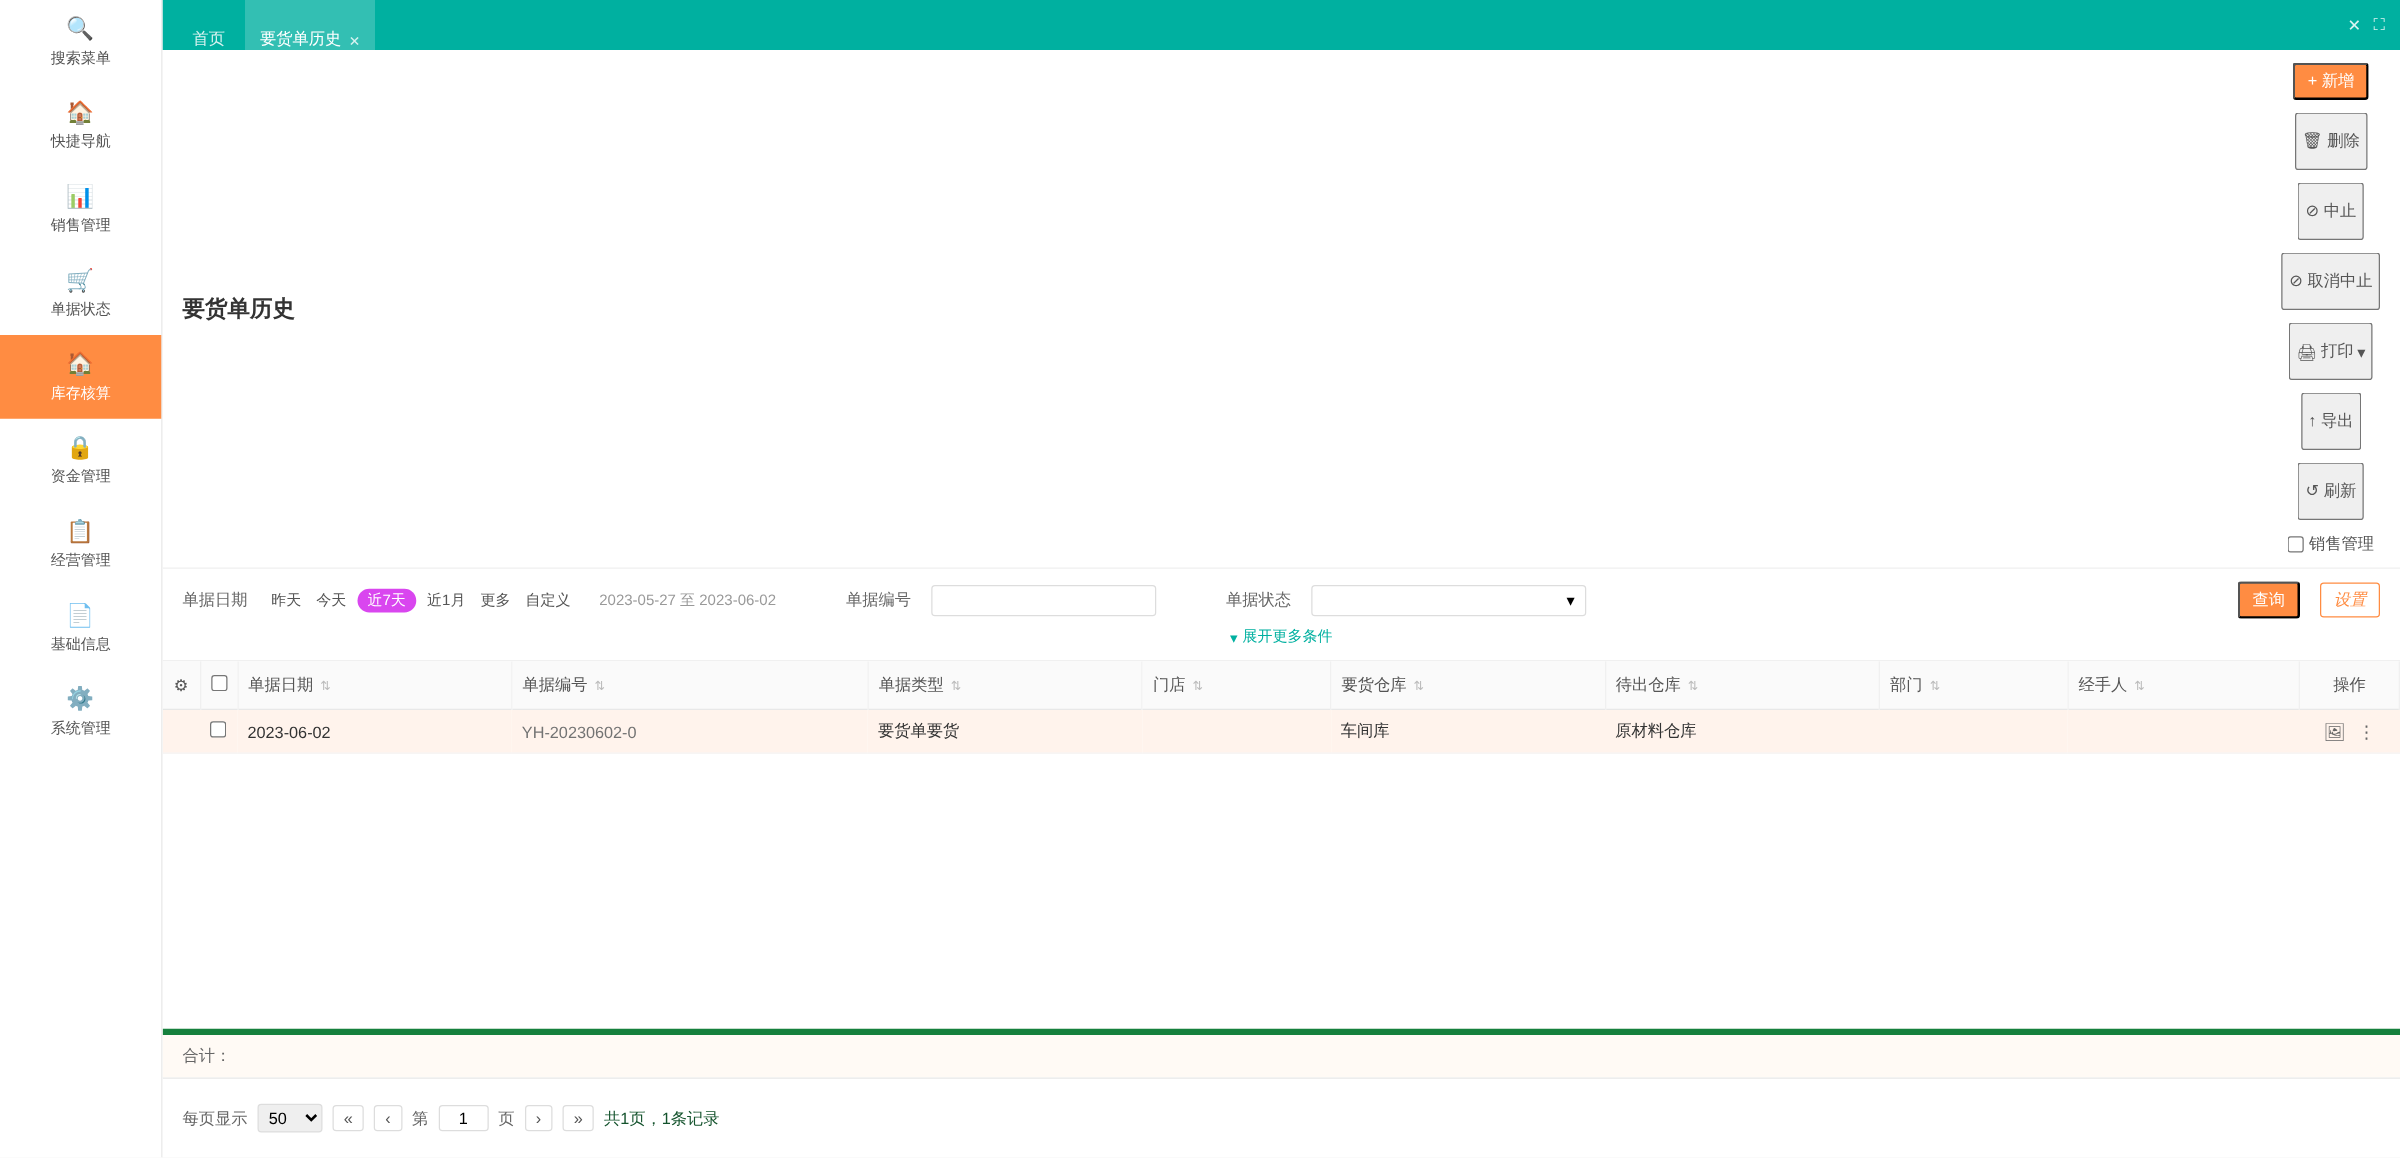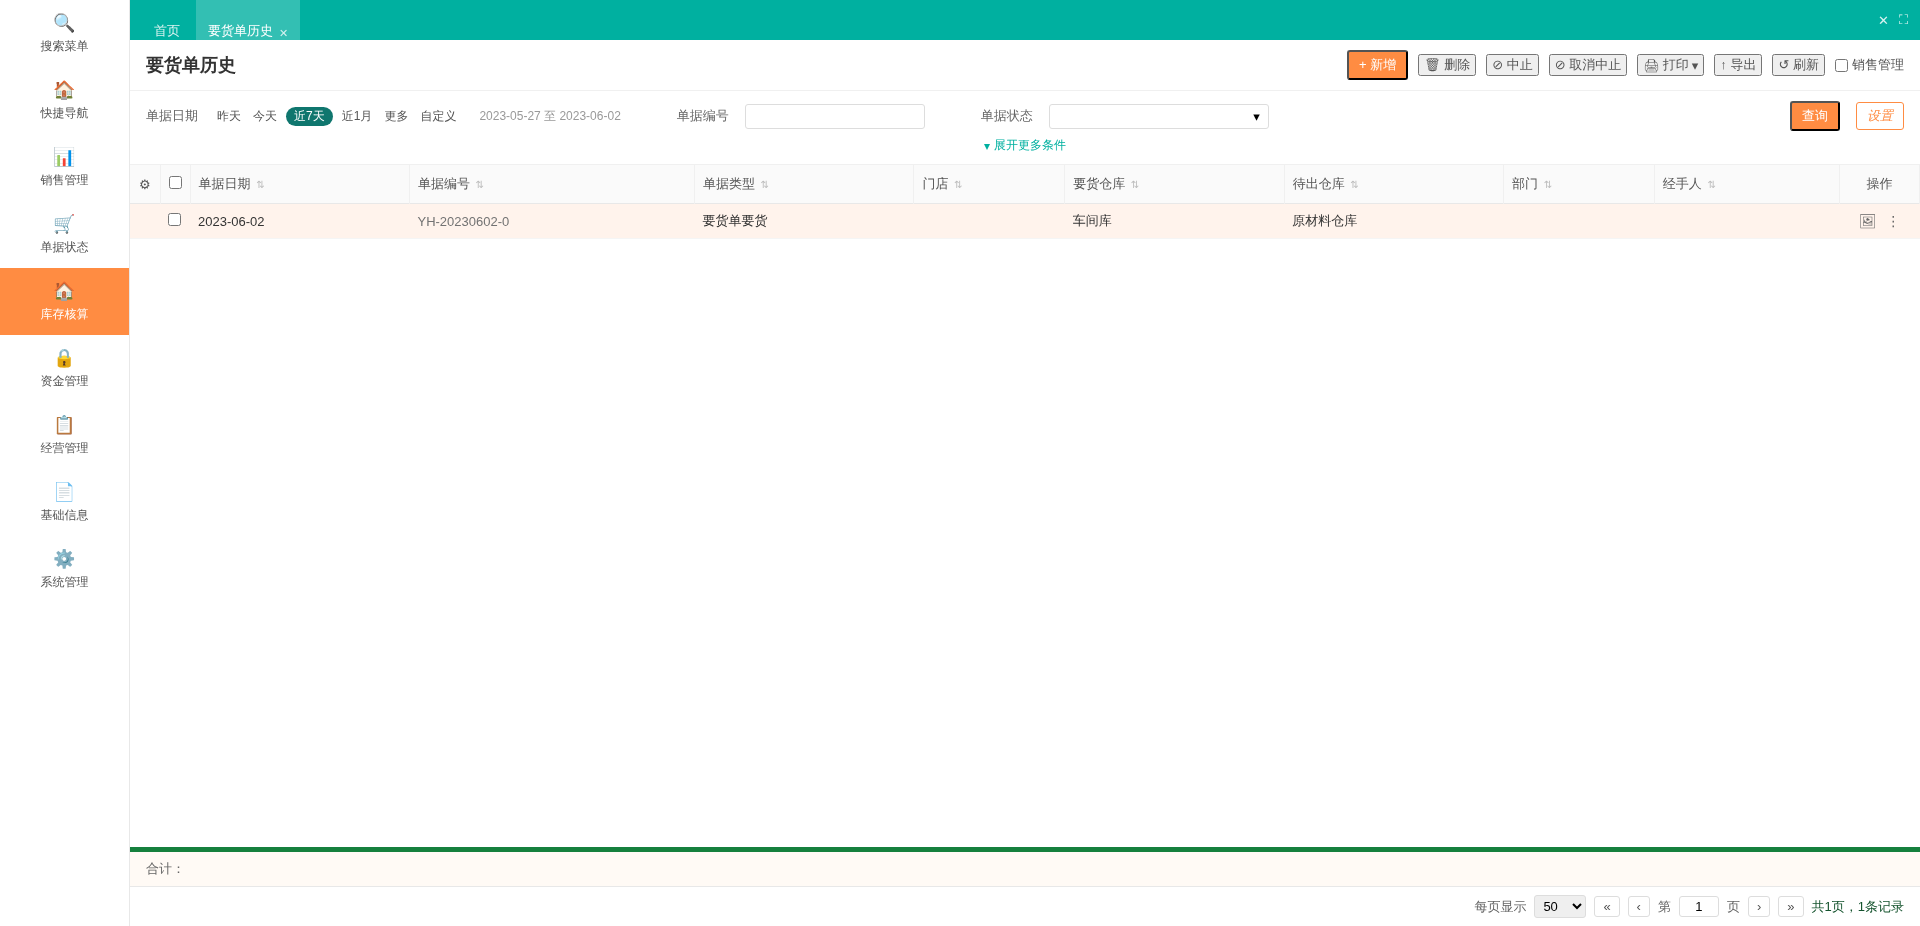--- a/index.html
+++ b/index.html
@@ -91,29 +91,30 @@
     }
     .page-title {
       font-size: 18px;
       font-weight: bold;
       color: #333;
     }
     .toolbar {
       display: flex;
       align-items: center;
       gap: 10px;
+      flex-direction: column;
     }
     .toolbar-btn {
       display: flex;
       align-items: center;
       gap: 3px;
       cursor: pointer;
       color: #555;
       font-size: 13px;
-      padding: 0 4px;
+      padding: 12px 4px;
     }
     .toolbar-btn.primary {
       background: #ff8c42;
       color: #fff;
       border-radius: 3px;
       padding: 4px 10px;
     }
     .toolbar-btn.secondary {
       background: #fff;
       color: #ff8c42;
@@ -145,21 +146,21 @@
       align-items: center;
       gap: 6px;
     }
     .date-btn {
       font-size: 12px;
       color: #555;
       cursor: pointer;
       padding: 1px 3px;
     }
     .date-btn.active {
-      background: #0f766e;
+      background: #d946ef;
       color: #fff;
       border-radius: 10px;
       padding: 1px 8px;
     }
     .date-range-text {
       font-size: 12px;
       color: #999;
     }
     .filter-input {
       border: 1px solid #ddd;
@@ -238,24 +239,24 @@
       background: #fffaf5;
       flex-shrink: 0;
       color: #666;
       font-size: 13px;
     }
     .footer-total { margin-right: auto; }
 
     
     .pagination {
       border-top: 1px solid #e8e8e8;
-      padding: 8px 16px;
-      display: flex;
-      align-items: center;
-      justify-content: flex-end;
+      padding: 20px 16px;
+      display: flex;
+      align-items: center;
+      justify-content: flex-start;
       gap: 8px;
       flex-shrink: 0;
       background: #fff;
     }
     .pagination-label { color: #666; font-size: 13px; }
     .pagination-select {
       border: 1px solid #ddd;
       border-radius: 3px;
       padding: 2px 4px;
       font-size: 13px;

